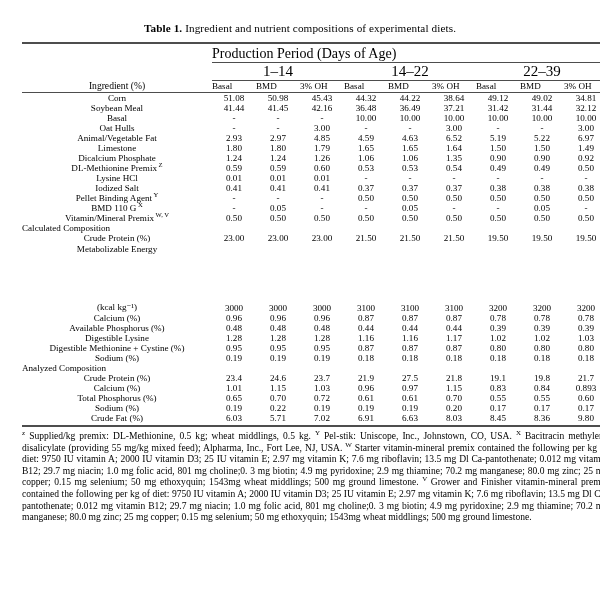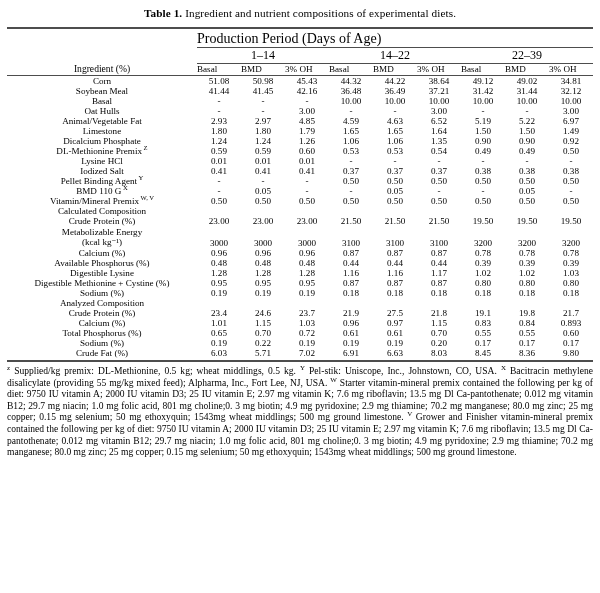--- a/index.html
+++ b/index.html
@@ -12,21 +12,21 @@
     height: 593px;
     font-family: "Liberation Serif", "DejaVu Serif", serif;
     color: #000000;
     overflow: hidden;
   }
   .page {
     width: 600px;
     height: 593px;
     position: relative;
     box-sizing: border-box;
-    padding: 0;
+    padding: 15px;
   }
   .caption {
     text-align: center;
     font-size: 11.2px;
     line-height: 14px;
     padding: 6px 40px 7px 40px;
     letter-spacing: 0.1px;
   }
   .caption b { font-weight: bold; }
 
@@ -56,57 +56,57 @@
   }
   .hd-period {
     font-weight: bold;
     font-size: 14px;
     border-bottom: 0.9px solid #4d4d4d;
     padding: 3px 0 1.5px 0;
   }
   .hd-group {
     font-weight: bold;
     text-align: center;
-    font-size: 12px;
+    font-size: 15px;
     border-bottom: 0.9px solid #4d4d4d;
     padding: 2.5px 0 1.5px 0;
   }
   .hd-sub {
     font-weight: bold;
     text-align: left;
     font-size: 9.1px;
     padding: 2.5px 0 2.5px 0;
   }
 
   td.lbl {
     text-align: center;
     padding: 0.55px 0 0.55px 0;
     white-space: nowrap;
     font-size: 9.1px;
   }
   td.lbl.section {
-    text-align: center;
+    text-align: left;
   }
   td.val {
     text-align: center;
     padding: 0.55px 0 0.55px 0;
     font-size: 9.1px;
     font-variant-numeric: lining-nums;
   }
   td.lbl.twoline {
     line-height: 10.5px;
     padding: 0.5px 0;
     text-align: center;
   }
   sup {
     font-size: 6.6px;
     vertical-align: super;
     line-height: 0;
   }
-  .me-unit { display: block; }
+  .me-unit { display: block; margin-top: 48px; }
 
   .notes {
     margin: 3px 24px 0 7px;
     width: 586px;
     font-size: 9.55px;
     line-height: 11.6px;
     text-align: justify;
     text-justify: inter-word;
   }
   .notes p { margin: 0; }

